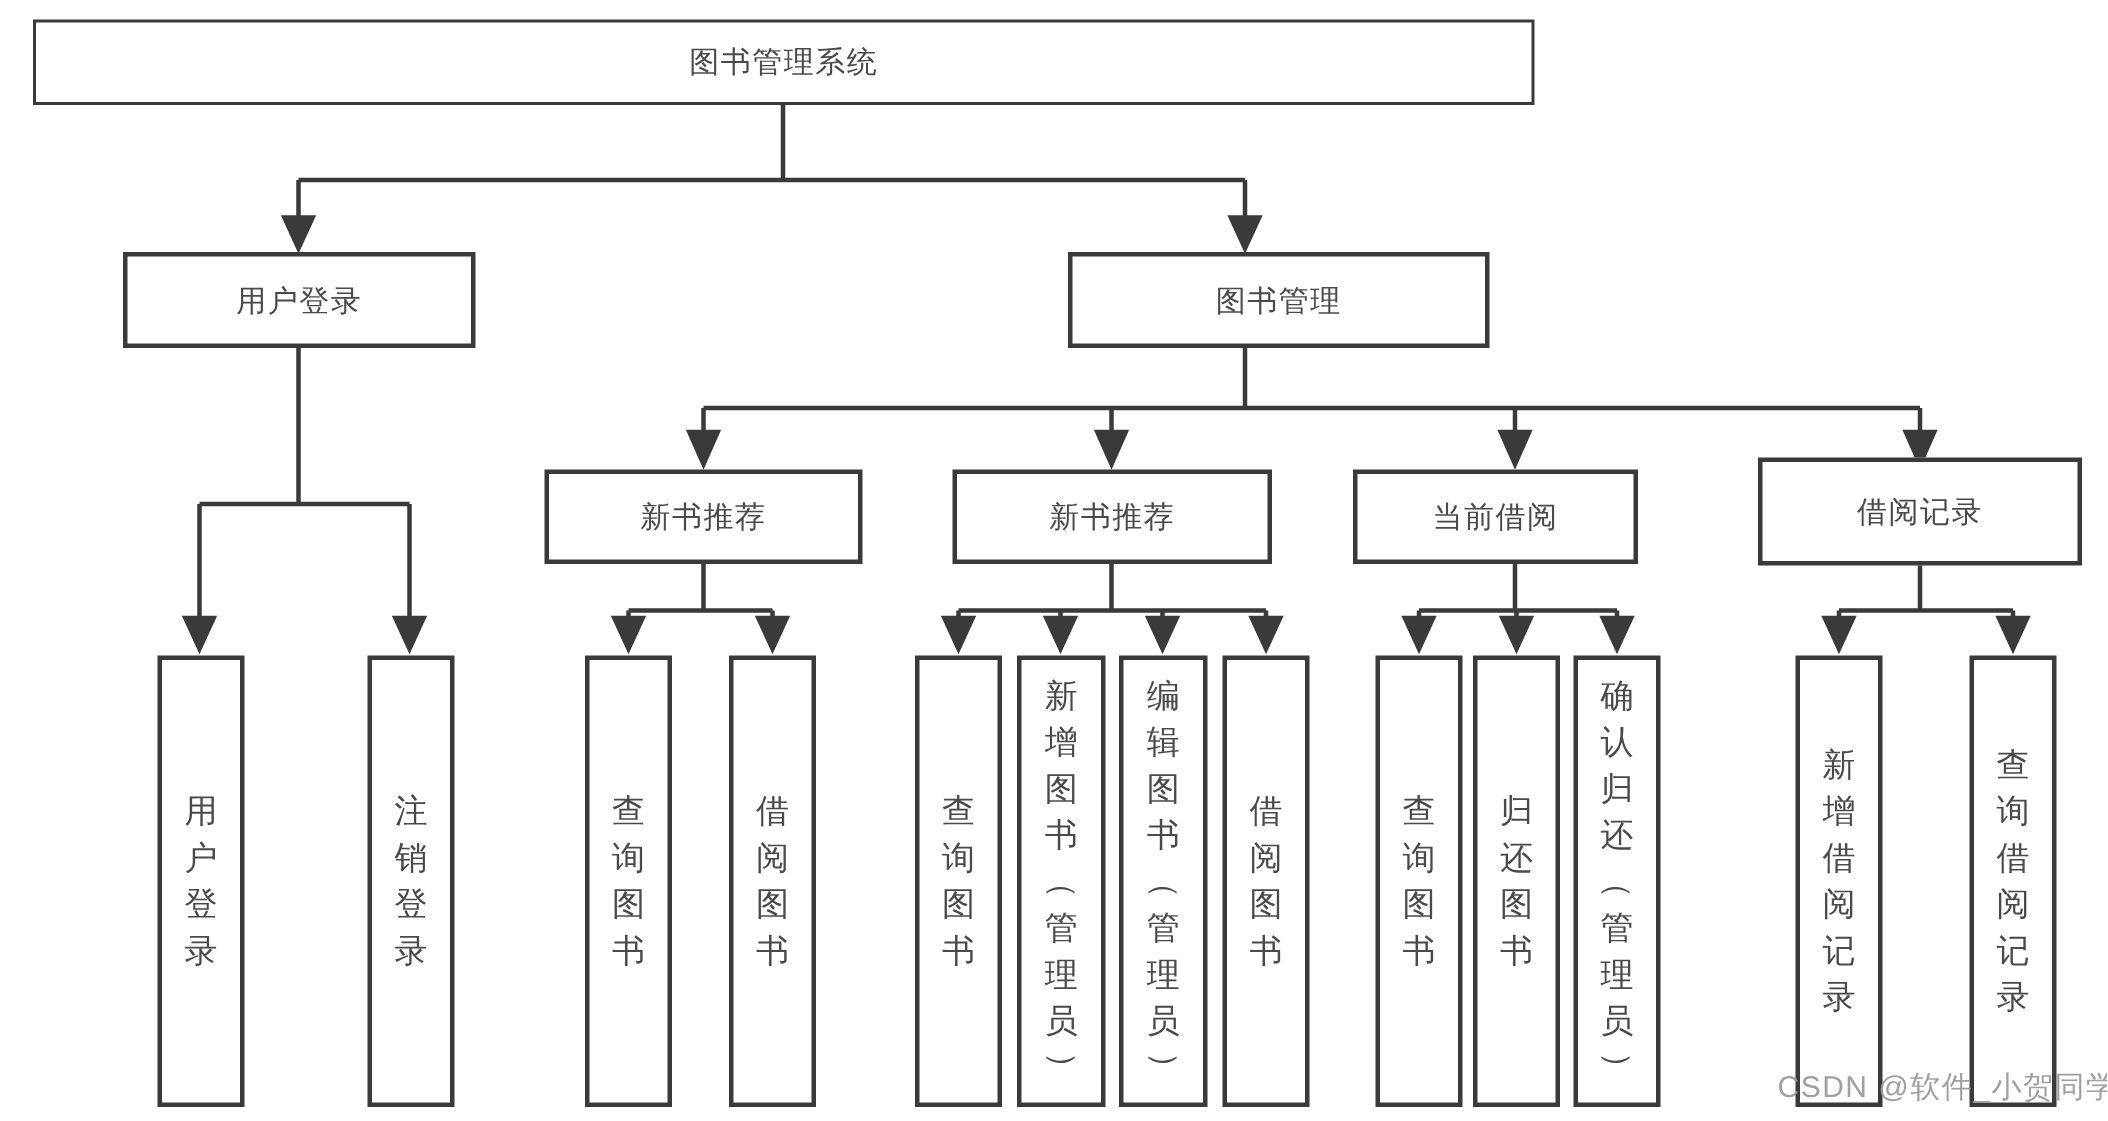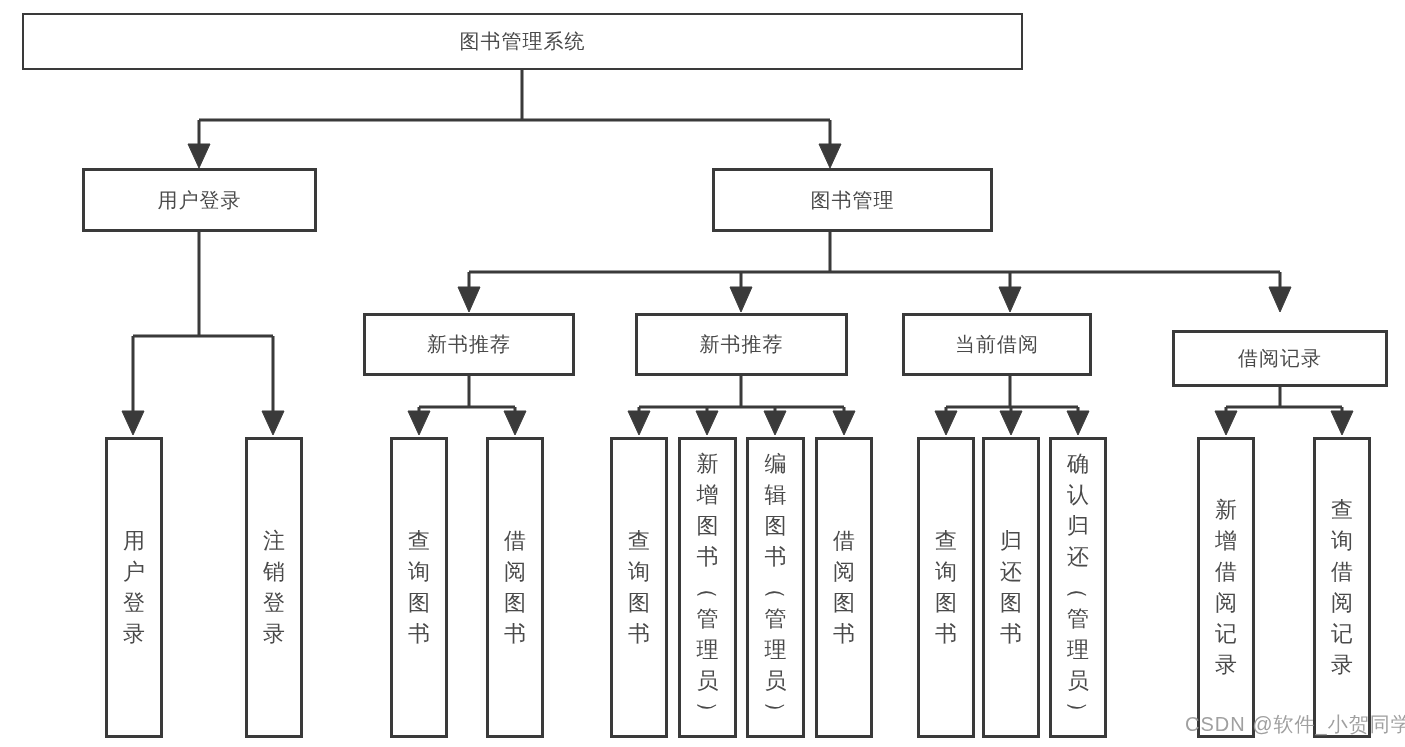--- a/index.html
+++ b/index.html
@@ -126,21 +126,21 @@
 
   <div class="node" style="left:363px;top:313px;width:212px;height:63px">
     <span>新书推荐</span>
   </div>
   <div class="node" style="left:635px;top:313px;width:213px;height:63px">
     <span>新书推荐</span>
   </div>
   <div class="node" style="left:902px;top:313px;width:190px;height:63px">
     <span>当前借阅</span>
   </div>
-  <div class="node" style="left:1172px;top:330px;width:216px;height:57px">
+  <div class="node" style="left:1172px;top:305px;width:216px;height:72px">
     <span>借阅记录</span>
   </div>
 
   <div class="vnode" style="left:105px;top:437px">
       <span>用</span>
       <span>户</span>
       <span>登</span>
       <span>录</span>
     </div>
   <div class="vnode" style="left:245px;top:437px">

